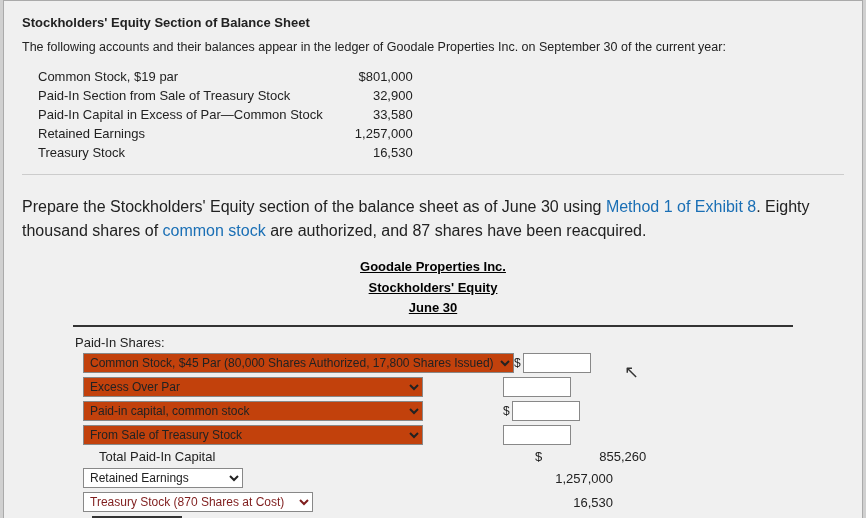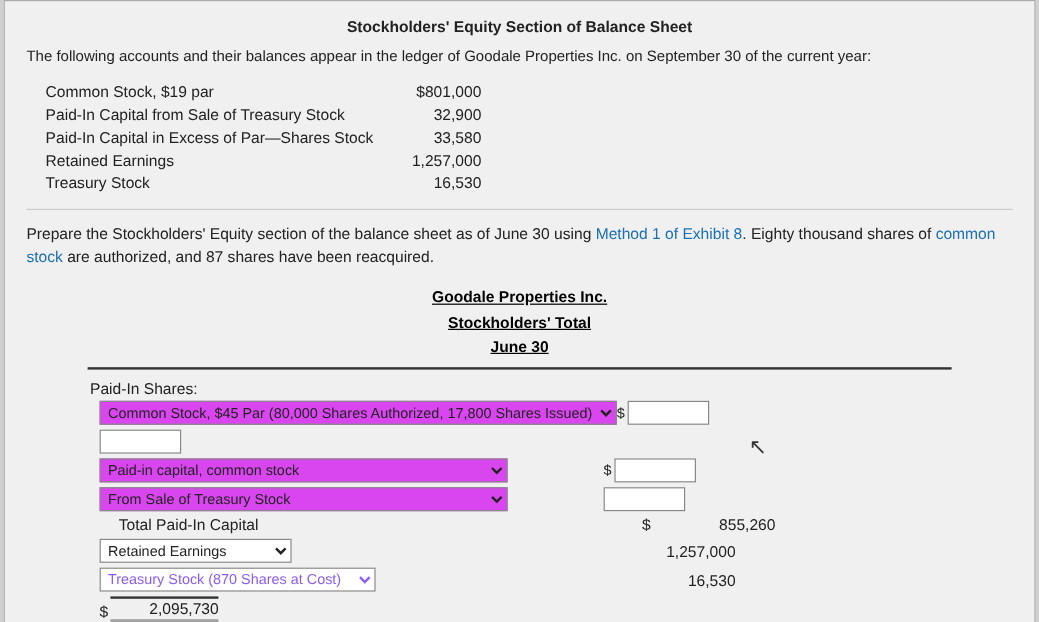--- a/index.html
+++ b/index.html
@@ -19,21 +19,20 @@
       min-height: 510px;
       border: 1px solid #aaa;
       padding: 14px 18px 18px 18px;
       position: relative;
     }
     .page-title {
       font-size: 13px;
       font-weight: bold;
       margin-bottom: 8px;
       color: #222;
-      text-align: center;
     }
     .intro-text {
       font-size: 12.5px;
       color: #222;
       margin-bottom: 10px;
       line-height: 1.5;
     }
     .accounts-table {
       margin-bottom: 12px;
       margin-left: 10px;
@@ -44,26 +43,26 @@
     .accounts-table table td {
       padding: 2px 6px;
       font-size: 13px;
       color: #222;
     }
     .accounts-table table td.amount {
       text-align: right;
       min-width: 90px;
     }
     .prepare-text {
-      font-size: 13px;
+      font-size: 16px;
       color: #222;
       margin-bottom: 14px;
       line-height: 1.5;
       border-top: 1px solid #ccc;
-      padding-top: 10px;
+      padding-top: 20px;
     }
     .highlight {
       color: #1a6fb5;
       text-decoration: none;
     }
     .balance-sheet {
       margin: 0 auto;
       width: 720px;
     }
     .bs-header {
@@ -92,21 +91,21 @@
       margin-left: 10px;
     }
     .bs-row-label {
       display: flex;
       align-items: center;
       min-width: 420px;
     }
     .bs-row-label select {
       font-size: 12px;
       border: 1px solid #888;
-      background: #d946ef;
+      background: #c2410c;
       padding: 1px 2px;
       height: 20px;
       min-width: 340px;
       color: #222;
     }
     .input-box {
       border: 1px solid #888;
       background: #fff;
       width: 68px;
       height: 20px;
@@ -174,21 +173,21 @@
       display: flex;
       align-items: center;
     }
     .treasury-label select {
       font-size: 12px;
       border: 1px solid #888;
       background: #fff;
       padding: 1px 2px;
       height: 20px;
       min-width: 230px;
-      color: #8b5cf6;
+      color: #7f1d1d;
     }
     .total-stockholders-row {
       display: flex;
       align-items: center;
       margin-left: 10px;
       margin-bottom: 4px;
     }
     .total-stockholders-label {
       min-width: 440px;
       font-size: 13px;
@@ -215,25 +214,25 @@
   <div class="intro-text">The following accounts and their balances appear in the ledger of Goodale Properties Inc. on September 30 of the current year:</div>
 
   <div class="accounts-table">
     <table>
       <tbody id="accounts-tbody">
           <tr>
             <td>Common Stock, $19 par</td>
             <td class="amount">$801,000</td>
           </tr>
           <tr>
-            <td>Paid-In Capital from Sale of Treasury Stock</td>
+            <td>Paid-In Section from Sale of Treasury Stock</td>
             <td class="amount">32,900</td>
           </tr>
           <tr>
-            <td>Paid-In Capital in Excess of Par—Shares Stock</td>
+            <td>Paid-In Capital in Excess of Par—Common Stock</td>
             <td class="amount">33,580</td>
           </tr>
           <tr>
             <td>Retained Earnings</td>
             <td class="amount">1,257,000</td>
           </tr>
           <tr>
             <td>Treasury Stock</td>
             <td class="amount">16,530</td>
           </tr>
@@ -241,38 +240,43 @@
     </table>
   </div>
 
   <div class="prepare-text">
     Prepare the Stockholders' Equity section of the balance sheet as of June 30 using <span class="highlight">Method 1 of Exhibit 8</span>. Eighty thousand shares of <span class="highlight">common stock</span> are authorized, and 87 shares have been reacquired.
   </div>
 
   <div class="balance-sheet">
     <div class="bs-header">
       <div>Goodale Properties Inc.</div>
-      <div>Stockholders' Total</div>
+      <div>Stockholders' Equity</div>
       <div>June 30</div>
     </div>
     <div class="bs-line"></div>
 
     <div class="bs-section-label">Paid-In Shares:</div>
 
     <div class="bs-row">
       <div class="bs-row-label">
         <select>
           <option>Common Stock, $45 Par (80,000 Shares Authorized, 17,800 Shares Issued)</option>
         </select>
       </div>
       <span class="dollar-prefix">$</span>
       <input class="input-box" type="text" value="" style="">
     </div>
 
     <div class="bs-row">
+      <div class="bs-row-label">
+        <select>
+          <option>Excess Over Par</option>
+        </select>
+      </div>
       <input class="input-box" type="text" value="" style="">
     </div>
 
     <div class="bs-row">
       <div class="bs-row-label">
         <select>
           <option>Paid-in capital, common stock</option>
         </select>
       </div>
       <span class="dollar-prefix">$</span>

